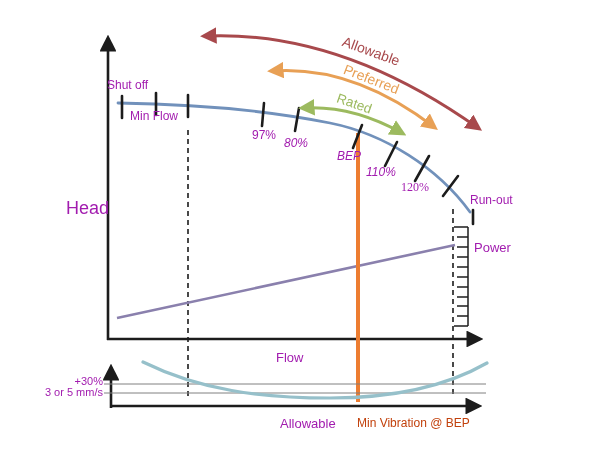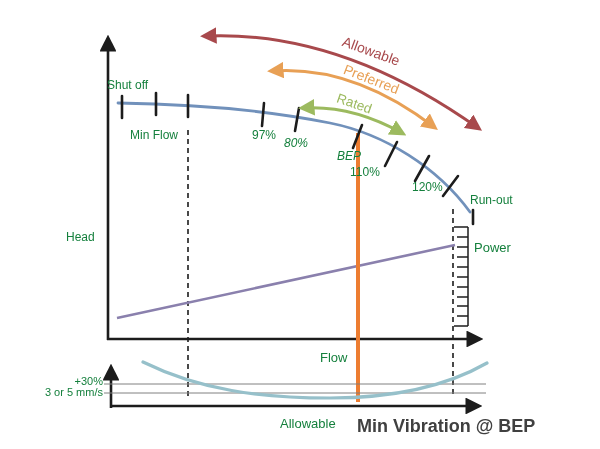--- a/index.html
+++ b/index.html
@@ -1,30 +1,30 @@
 <!DOCTYPE html>
 <html><head>
 <meta charset="utf-8">
 <style>
   html,body{margin:0;padding:0;background:#fff;}
   #canvas{
     position:relative;width:600px;height:449px;background:#ffffff;overflow:hidden;
     font-family:"Liberation Sans",sans-serif;color:#1c1c1c;
   }
   #diagram-svg{position:absolute;left:0;top:0;}
-  .lbl{position:absolute;white-space:nowrap;font-size:12px;color:#15803d;line-height:1.1;}
+  .lbl{position:absolute;white-space:nowrap;font-size:12px;color:#a21caf;line-height:1.1;}
   .lbl-sm{font-size:11px;}
   .lbl-md{font-size:13px;}
-  .lbl-lg{font-size:12px;margin-top:32px;}
+  .lbl-lg{font-size:18px;}
   .right{text-align:right;}
   .rot{transform-origin:center center;}
   .allowable{color:#a8494c;font-size:14px;transform:rotate(20deg);}
   .preferred{color:#e8a055;font-size:14px;transform:rotate(21deg);}
   .rated{color:#9cba5f;font-size:13.5px;transform:rotate(19deg);}
-  .minvib{color:#404040;font-weight:bold;font-size:18px;}
+  .minvib{color:#c2410c;font-weight:normal;font-size:12px;}
 </style>
 </head>
 <body>
 
 <div id="canvas">
 
   <svg id="diagram-svg" width="600" height="449" viewBox="0 0 600 449">
     <defs>
       <marker id="ah-black" viewBox="0 0 10 10" refX="8" refY="5" markerWidth="6.5" markerHeight="6.5" orient="auto-start-reverse">
         <path d="M0,0 L10,5 L0,10 z" fill="#1c1c1c"></path>
@@ -85,30 +85,30 @@
     <path d="M303,108 Q352,105 402,133" fill="none" stroke="#9cba5f" stroke-width="3" marker-start="url(#ah-green)" marker-end="url(#ah-green)"></path>
 
     <line x1="111" y1="408" x2="111" y2="367" stroke="#1c1c1c" stroke-width="2.6" marker-end="url(#ah-black)"></line>
     <line x1="110" y1="406" x2="479" y2="406" stroke="#1c1c1c" stroke-width="2.6" marker-end="url(#ah-black)"></line>
     <line x1="104" y1="384" x2="486" y2="384" stroke="#808080" stroke-width="1"></line>
     <line x1="104" y1="393" x2="486" y2="393" stroke="#808080" stroke-width="1"></line>
     <path d="M143,362 C200,390 260,398 330,398 C400,398 452,383 487,363" fill="none" stroke="#96c0ca" stroke-width="3.2" stroke-linecap="round"></path>
   </svg>
 
   <div class="lbl" style="left:107px;top:79px;">Shut off</div>
-  <div class="lbl" style="left:130px;top:129px;">Min Flow</div>
+  <div class="lbl" style="left:130px;top:110px;">Min Flow</div>
   <div class="lbl" style="left:252px;top:129px;">97%</div>
   <div class="lbl" style="left:284px;top:137px;font-style:italic;">80%</div>
   <div class="lbl" style="left:337px;top:150px;font-style:italic;">BEP</div>
-  <div class="lbl" style="left:350px;top:166px;">110%</div>
-  <div class="lbl" style="left:412px;top:181px;">120%</div>
+  <div class="lbl" style="left:366px;top:166px;font-style:italic;">110%</div>
+  <div class="lbl" style="left:401px;top:181px;font-family:Liberation Serif, serif;">120%</div>
   <div class="lbl" style="left:470px;top:194px;">Run-out</div>
 
   <div class="lbl lbl-lg" style="left:66px;top:199px;">Head</div>
-  <div class="lbl lbl-md" style="left:276px;top:351px;margin-left:44px;">Flow</div>
+  <div class="lbl lbl-md" style="left:276px;top:351px;">Flow</div>
   <div class="lbl lbl-md" style="left:474px;top:241px;text-align:center;">Power</div>
 
   <div class="lbl rot allowable" style="left:341px;top:44px;">Allowable</div>
   <div class="lbl rot preferred" style="left:342px;top:72px;">Preferred</div>
   <div class="lbl rot rated" style="left:336px;top:97px;">Rated</div>
 
   <div class="lbl lbl-sm right" style="left:53px;top:375px;width:50px;">+30%</div>
   <div class="lbl lbl-sm right" style="left:23px;top:386px;width:80px;">3 or 5 mm/s</div>
   <div class="lbl lbl-md" style="left:280px;top:417px;">Allowable</div>
   <div class="lbl minvib" style="left:357px;top:417px;">Min Vibration @ BEP</div>

